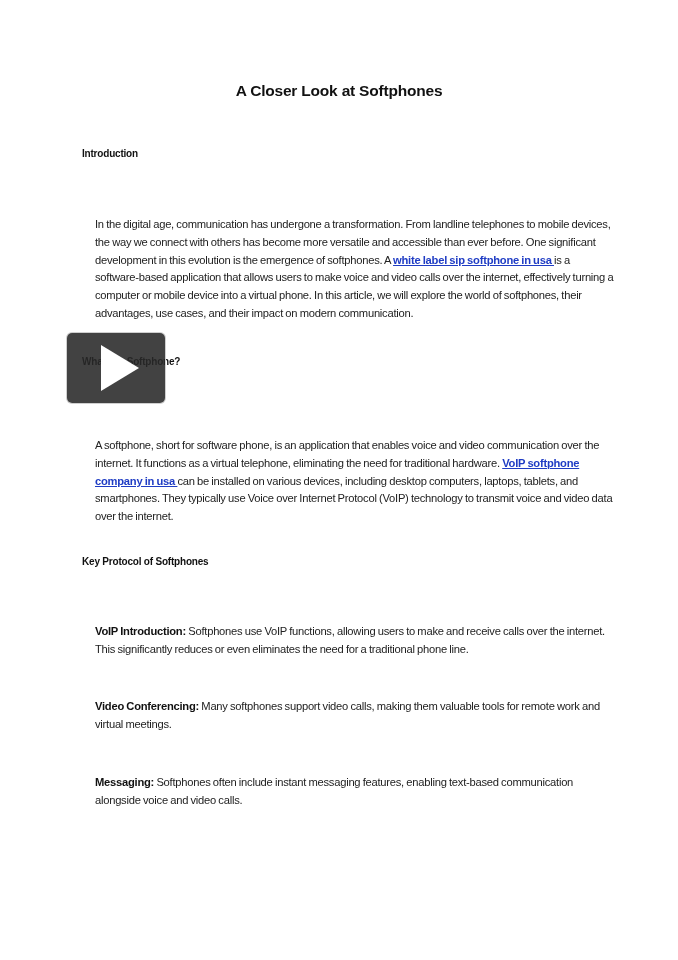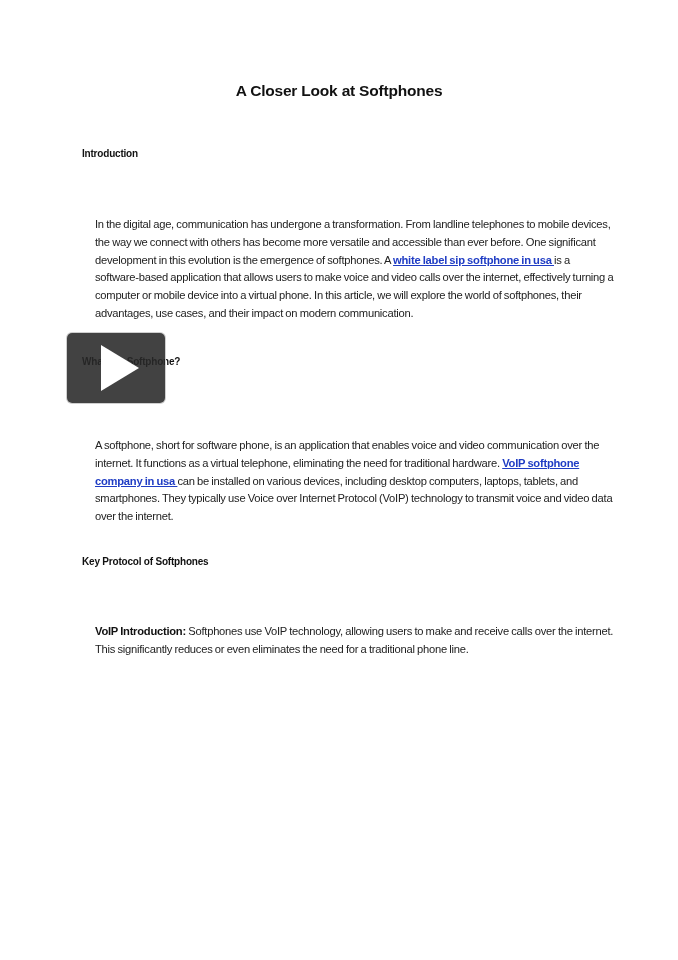--- a/index.html
+++ b/index.html
@@ -30,22 +30,24 @@
   <div class="heading" style="top:148px;">Introduction</div>
 
   <p class="para" style="top:203px;"><span>In the digital age, communication has undergone a transformation. From landline telephones to mobile devices, the way we connect with others has become more versatile and accessible than ever before. One significant development in this evolution is the emergence of softphones. A </span><a class="link">white label sip softphone in usa </a><span>is a software-based application that allows users to make voice and video calls over the internet, effectively turning a computer or mobile device into a virtual phone. In this article, we will explore the world of softphones, their advantages, use cases, and their impact on modern communication.</span></p>
 
   <div class="heading" style="top:356px;">What is a Softphone?</div>
 
   <p class="para" style="top:424px;"><span>A softphone, short for software phone, is an application that enables voice and video communication over the internet. It functions as a virtual telephone, eliminating the need for traditional hardware. </span><a class="link">VoIP softphone company in usa </a><span>can be installed on various devices, including desktop computers, laptops, tablets, and smartphones. They typically use Voice over Internet Protocol (VoIP) technology to transmit voice and video data over the internet.</span></p>
 
   <div class="heading" style="top:556px;">Key Protocol of Softphones</div>
 
-  <p class="para" style="top:610px;"><b>VoIP Introduction:</b><span> Softphones use VoIP technology, allowing users to make and receive calls over the internet. This significantly reduces or even eliminates the need for a traditional phone line.</span></p>
+  <p class="para" style="top:610px;"><b>VoIP Introduction:</b><span> Softphones use VoIP functions, allowing users to make and receive calls over the internet. This significantly reduces or even eliminates the need for a traditional phone line.</span></p>
 
+  <p class="para" style="top:685px;"><b>Video Conferencing:</b><span> Many softphones support video calls, making them valuable tools for remote work and virtual meetings.</span></p>
 
+  <p class="para" style="top:761px;"><b>Messaging:</b><span> Softphones often include instant messaging features, enabling text-based communication alongside voice and video calls.</span></p>
 
 
   <div class="video-overlay">
     <div class="play"></div>
   </div>
 
 </div>
 
 </body></html>

